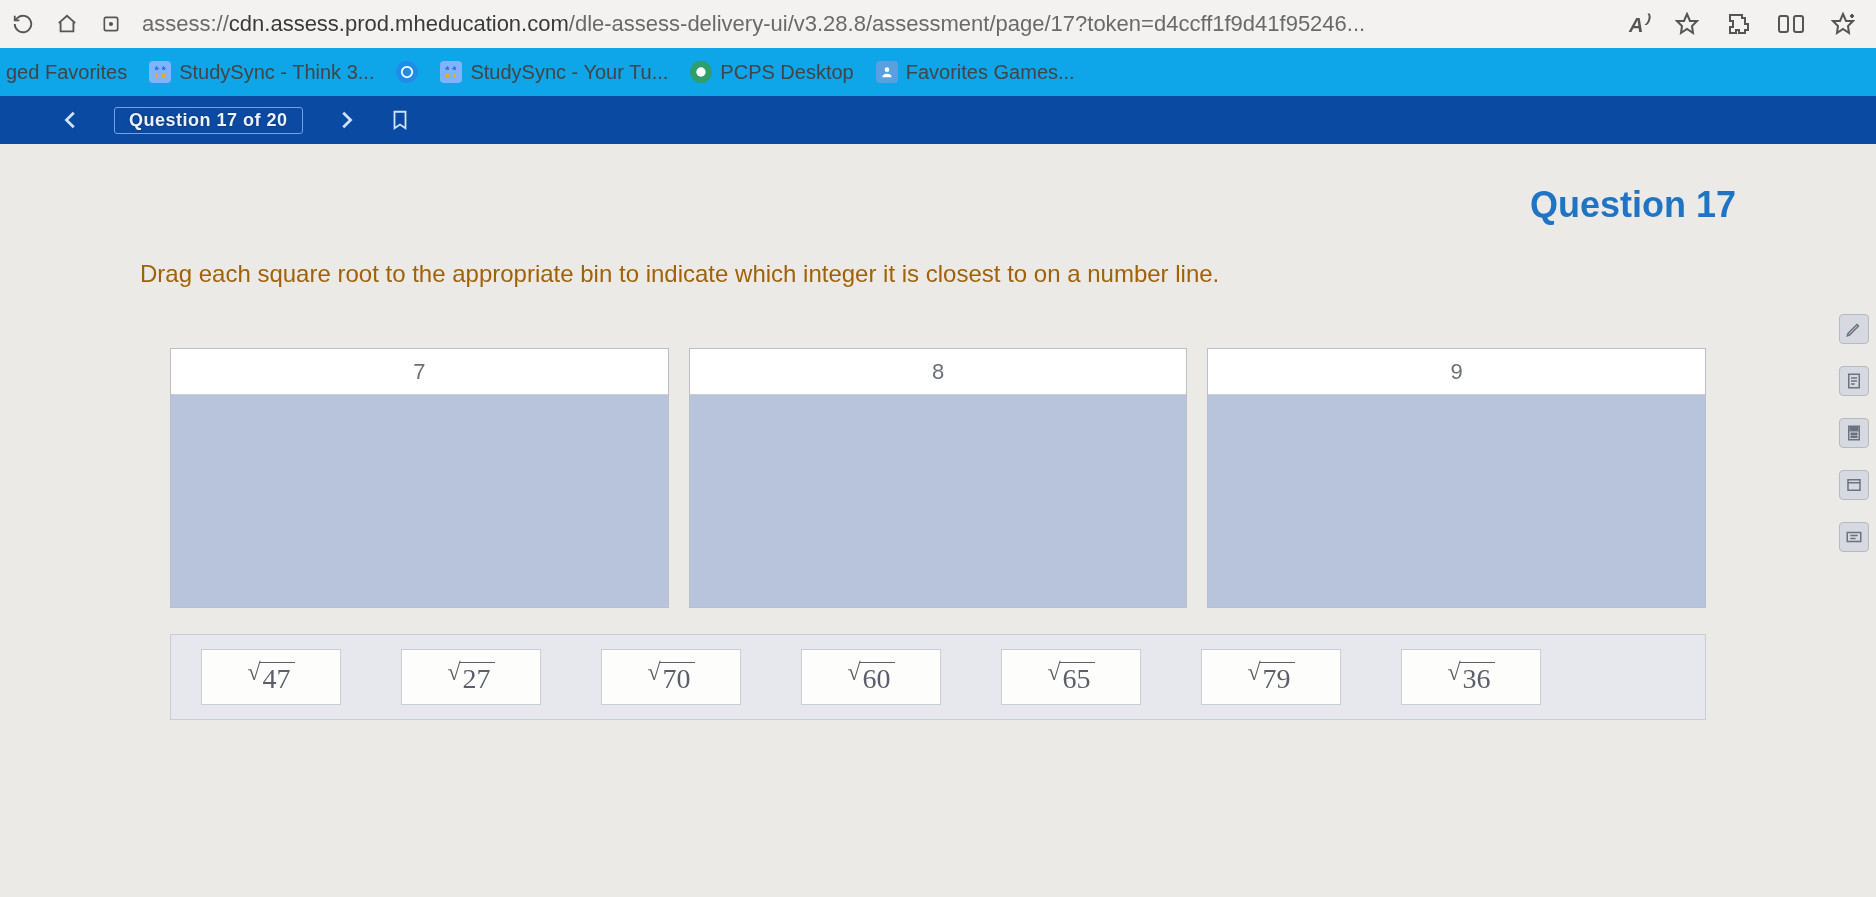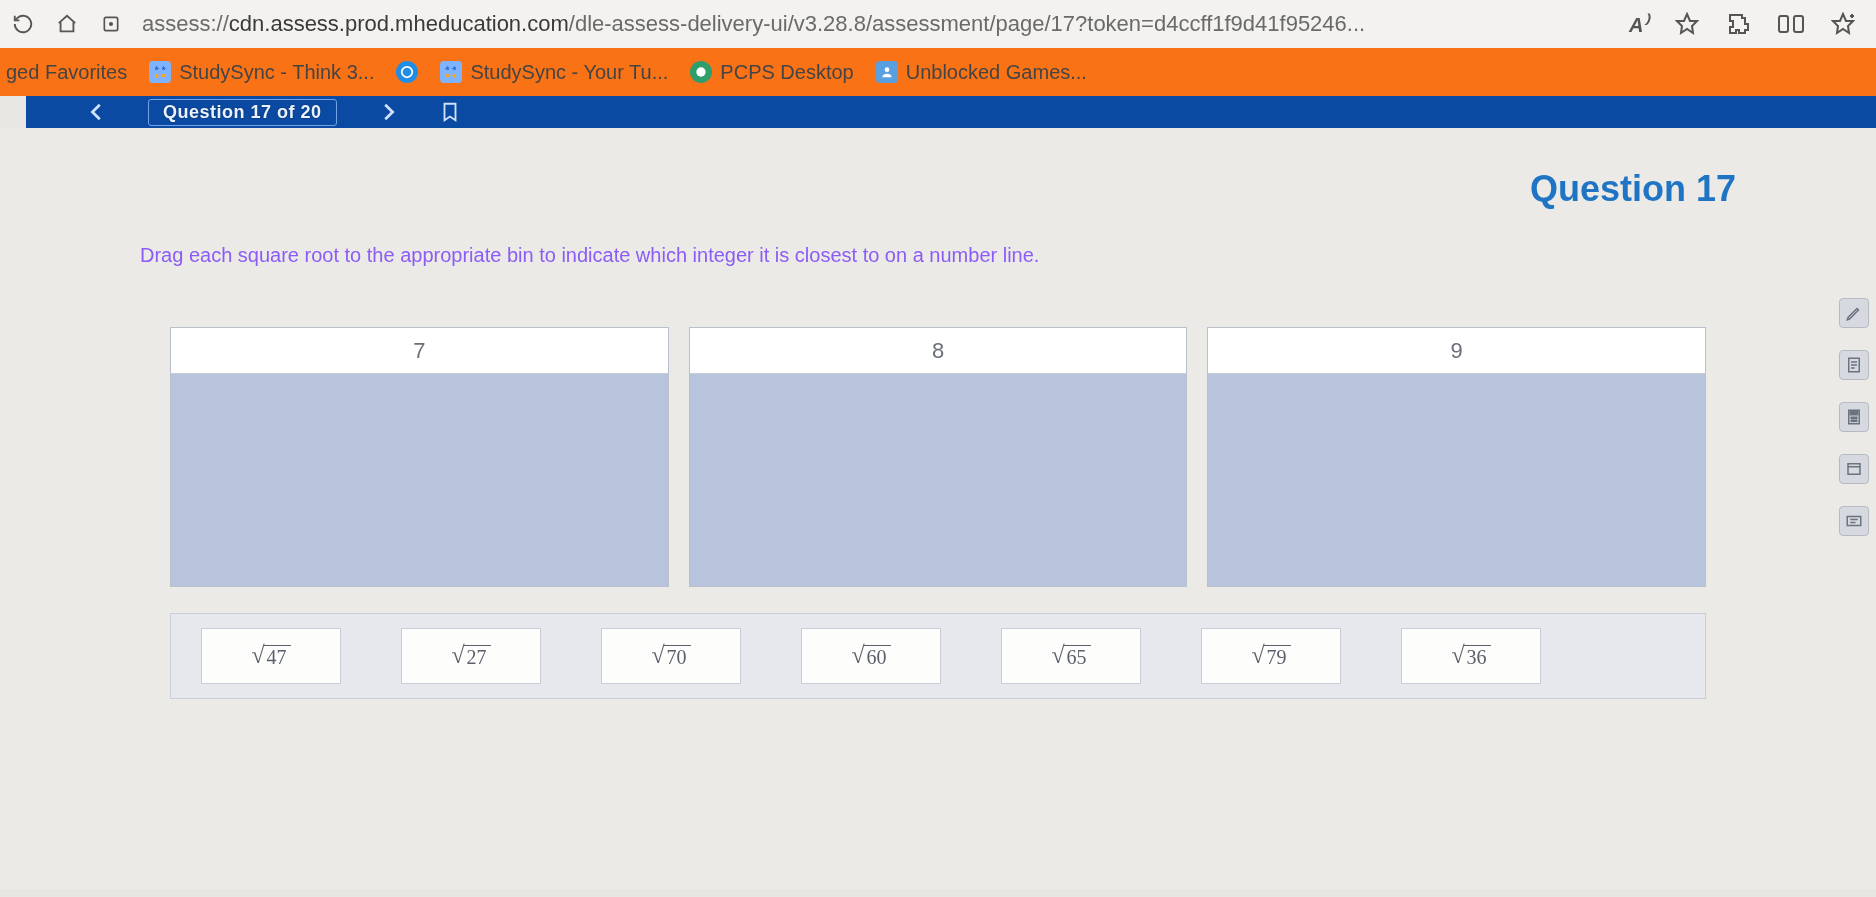--- a/index.html
+++ b/index.html
@@ -27,69 +27,68 @@
     color: #6a6a6a;
     font-size: 22px;
     white-space: nowrap;
     overflow: hidden;
   }
   .url .https { color:#6a6a6a; }
   .url .host { color:#3a3a3a; }
   .browser-actions { display:flex; gap:26px; align-items:center; padding-right:10px; }
   .bookmark-bar {
     height: 48px;
-    background: #f97316;
+    background: #0ea5e9;
     display:flex;
     align-items:center;
     gap: 22px;
     padding: 0 6px;
     font-size: 20px;
     color: #444;
   }
   .bk-item { display:flex; align-items:center; gap:8px; cursor:pointer; }
   .bk-ic { width:22px; height:22px; border-radius:4px; display:inline-flex; align-items:center; justify-content:center; font-size:14px; }
   .bk-ic.grid { background:linear-gradient(#7fb3ff,#7fb3ff); }
   .bk-ic.grid::before { content:""; width:14px; height:14px; background:
     radial-gradient(circle at 25% 25%, #3d7bd8 2px, transparent 2px),
     radial-gradient(circle at 75% 25%, #3d7bd8 2px, transparent 2px),
     radial-gradient(circle at 25% 75%, #f5a623 2px, transparent 2px),
     radial-gradient(circle at 75% 75%, #f5a623 2px, transparent 2px);
   }
   .bk-ic.circle-blue { background:#1f8de6; color:#fff; border-radius:50%; }
   .bk-ic.pcps { background:#2e9e6b; color:#fff; border-radius:50%; }
   .bk-ic.user { background:#5aa0e0; color:#fff; }
   .app-bar {
-    height: 32px;
+    height: 48px;
     background: #0b4aa2;
     display:flex;
     align-items:center;
     color:#eaf2ff;
     padding: 0 60px;
-    gap: 40px;
+    gap: 32px;
     font-size:18px;
-    margin-left:26px;
   }
   .q-of { border:1px solid #6fa3e6; padding:2px 14px; border-radius:3px; font-weight:600; letter-spacing:0.5px; text-shadow:0 0 2px rgba(0,0,0,.4); }
   .chev { color:#cfe1fb; font-size:24px; }
   .content {
     padding: 40px 140px 0 140px;
     background: #eceae6;
     height: calc(100% - 48px - 48px - 40px);
     position: relative;
   }
   .q-title {
     color: #1f75c4;
     font-size: 36px;
     font-weight: 600;
     margin-bottom: 34px;
     text-align: right;
   }
   .q-prompt {
-    color: #8b5cf6;
-    font-size: 20px;
+    color: #a16207;
+    font-size: 24px;
     margin-bottom: 60px;
   }
   .bins {
     display:flex;
     gap: 20px;
     margin: 0 30px 26px 30px;
   }
   .bin {
     flex:1;
     border: 1px solid #b9c0cc;
@@ -129,21 +128,21 @@
     display:flex;
     align-items:center;
     justify-content:center;
     color:#5a5f6a;
     font-size:22px;
     cursor: grab;
     font-family: "Times New Roman", serif;
   }
   .sqrt { display:inline-flex; align-items:flex-start; }
   .sqrt .rad { font-size: 24px; line-height:1; }
-  .sqrt .val { border-top: 1.5px solid #5a5f6a; padding: 0 4px; font-size:20px; margin-left:-2px; margin-top:2px;text-align:right;}
+  .sqrt .val { border-top: 1.5px solid #5a5f6a; padding: 0 4px; font-size:28px; margin-left:-2px; margin-top:2px;text-align:right;}
   .right-rail {
     position:absolute;
     right:0;
     top: 170px;
     width: 44px;
     display:flex;
     flex-direction:column;
     gap: 22px;
     align-items:center;
   }
@@ -238,21 +237,21 @@
     </span>
     <span>PCPS Desktop</span>
   </div>
   <div class="bk-item">
     <span class="bk-ic user">
       <svg width="14" height="14" viewBox="0 0 24 24" fill="#fff">
           <circle cx="12" cy="8" r="4"></circle>
           <path d="M4 21c0-4 4-6 8-6s8 2 8 6"></path>
         </svg>
     </span>
-    <span>Unblocked Games...</span>
+    <span>Favorites Games...</span>
   </div>
 </div>
 
 <div class="app-bar">
   <span class="chev">
     <svg width="22" height="22" viewBox="0 0 24 24" fill="none" stroke="#cfe1fb" stroke-width="3">
         <polyline points="15 4 7 12 15 20"></polyline>
       </svg>
   </span>
   <span class="q-of">Question 17 of 20</span>

